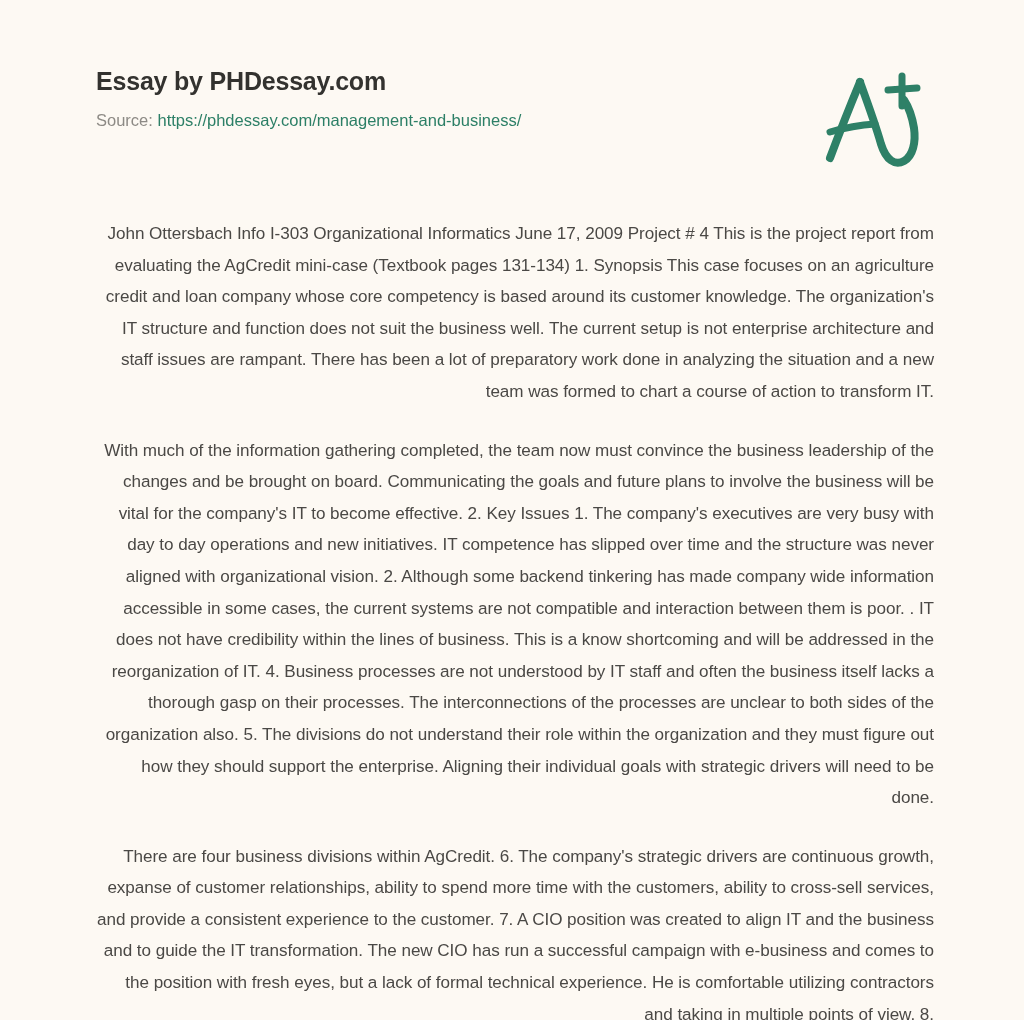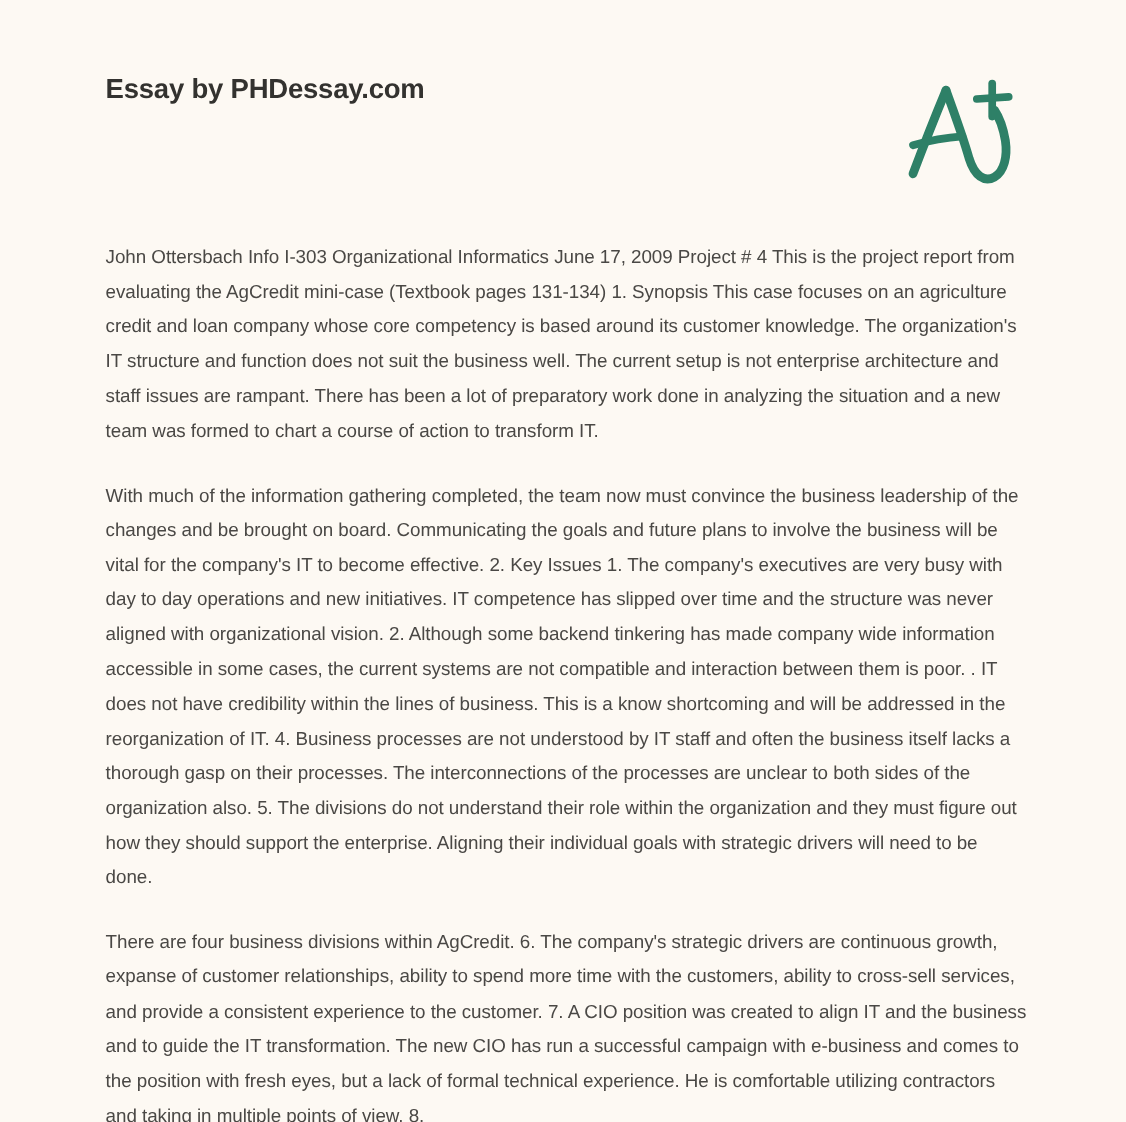--- a/index.html
+++ b/index.html
@@ -92,35 +92,39 @@
     letter-spacing: -0.2px;
     line-height: 1.25;
     margin: 0 0 36px 0;
   }
 
   .article-body p {
     margin: 0 0 27px 0;
     font-size: 17.1px;
     line-height: 31.6px;
     color: #4a4845;
-    text-align: left;
+    text-align: right;
     letter-spacing: -0.05px;
   }
   .article-body p:last-child { margin-bottom: 0; }
 </style>
 </head>
 <body>
 
 <div class="page">
 
   <div class="header">
 
     <div class="brand-block">
       <div class="brand-title">Essay by PHDessay.com</div>
 
+      <div class="source-line">
+        <span class="source-label">Source:</span>
+        <a class="source-url" href="#" title="https://phdessay.com/management-and-business/">https://phdessay.com/management-and-business/</a>
+      </div>
     </div>
 
     <div class="logo">
       <svg viewBox="0 0 120 112" xmlns="http://www.w3.org/2000/svg">
         <g fill="none" stroke="#2e8067" stroke-linecap="round" stroke-linejoin="round">
 
           <path d="M48 20 C38 44 27 72 18 96" stroke-width="8"></path>
 
           <path d="M48 20 C56 42 64 64 69 82 C74 98 83 104 92 99 C101 94 104 80 102 66 C100 54 96 44 92 38" stroke-width="8"></path>
 

